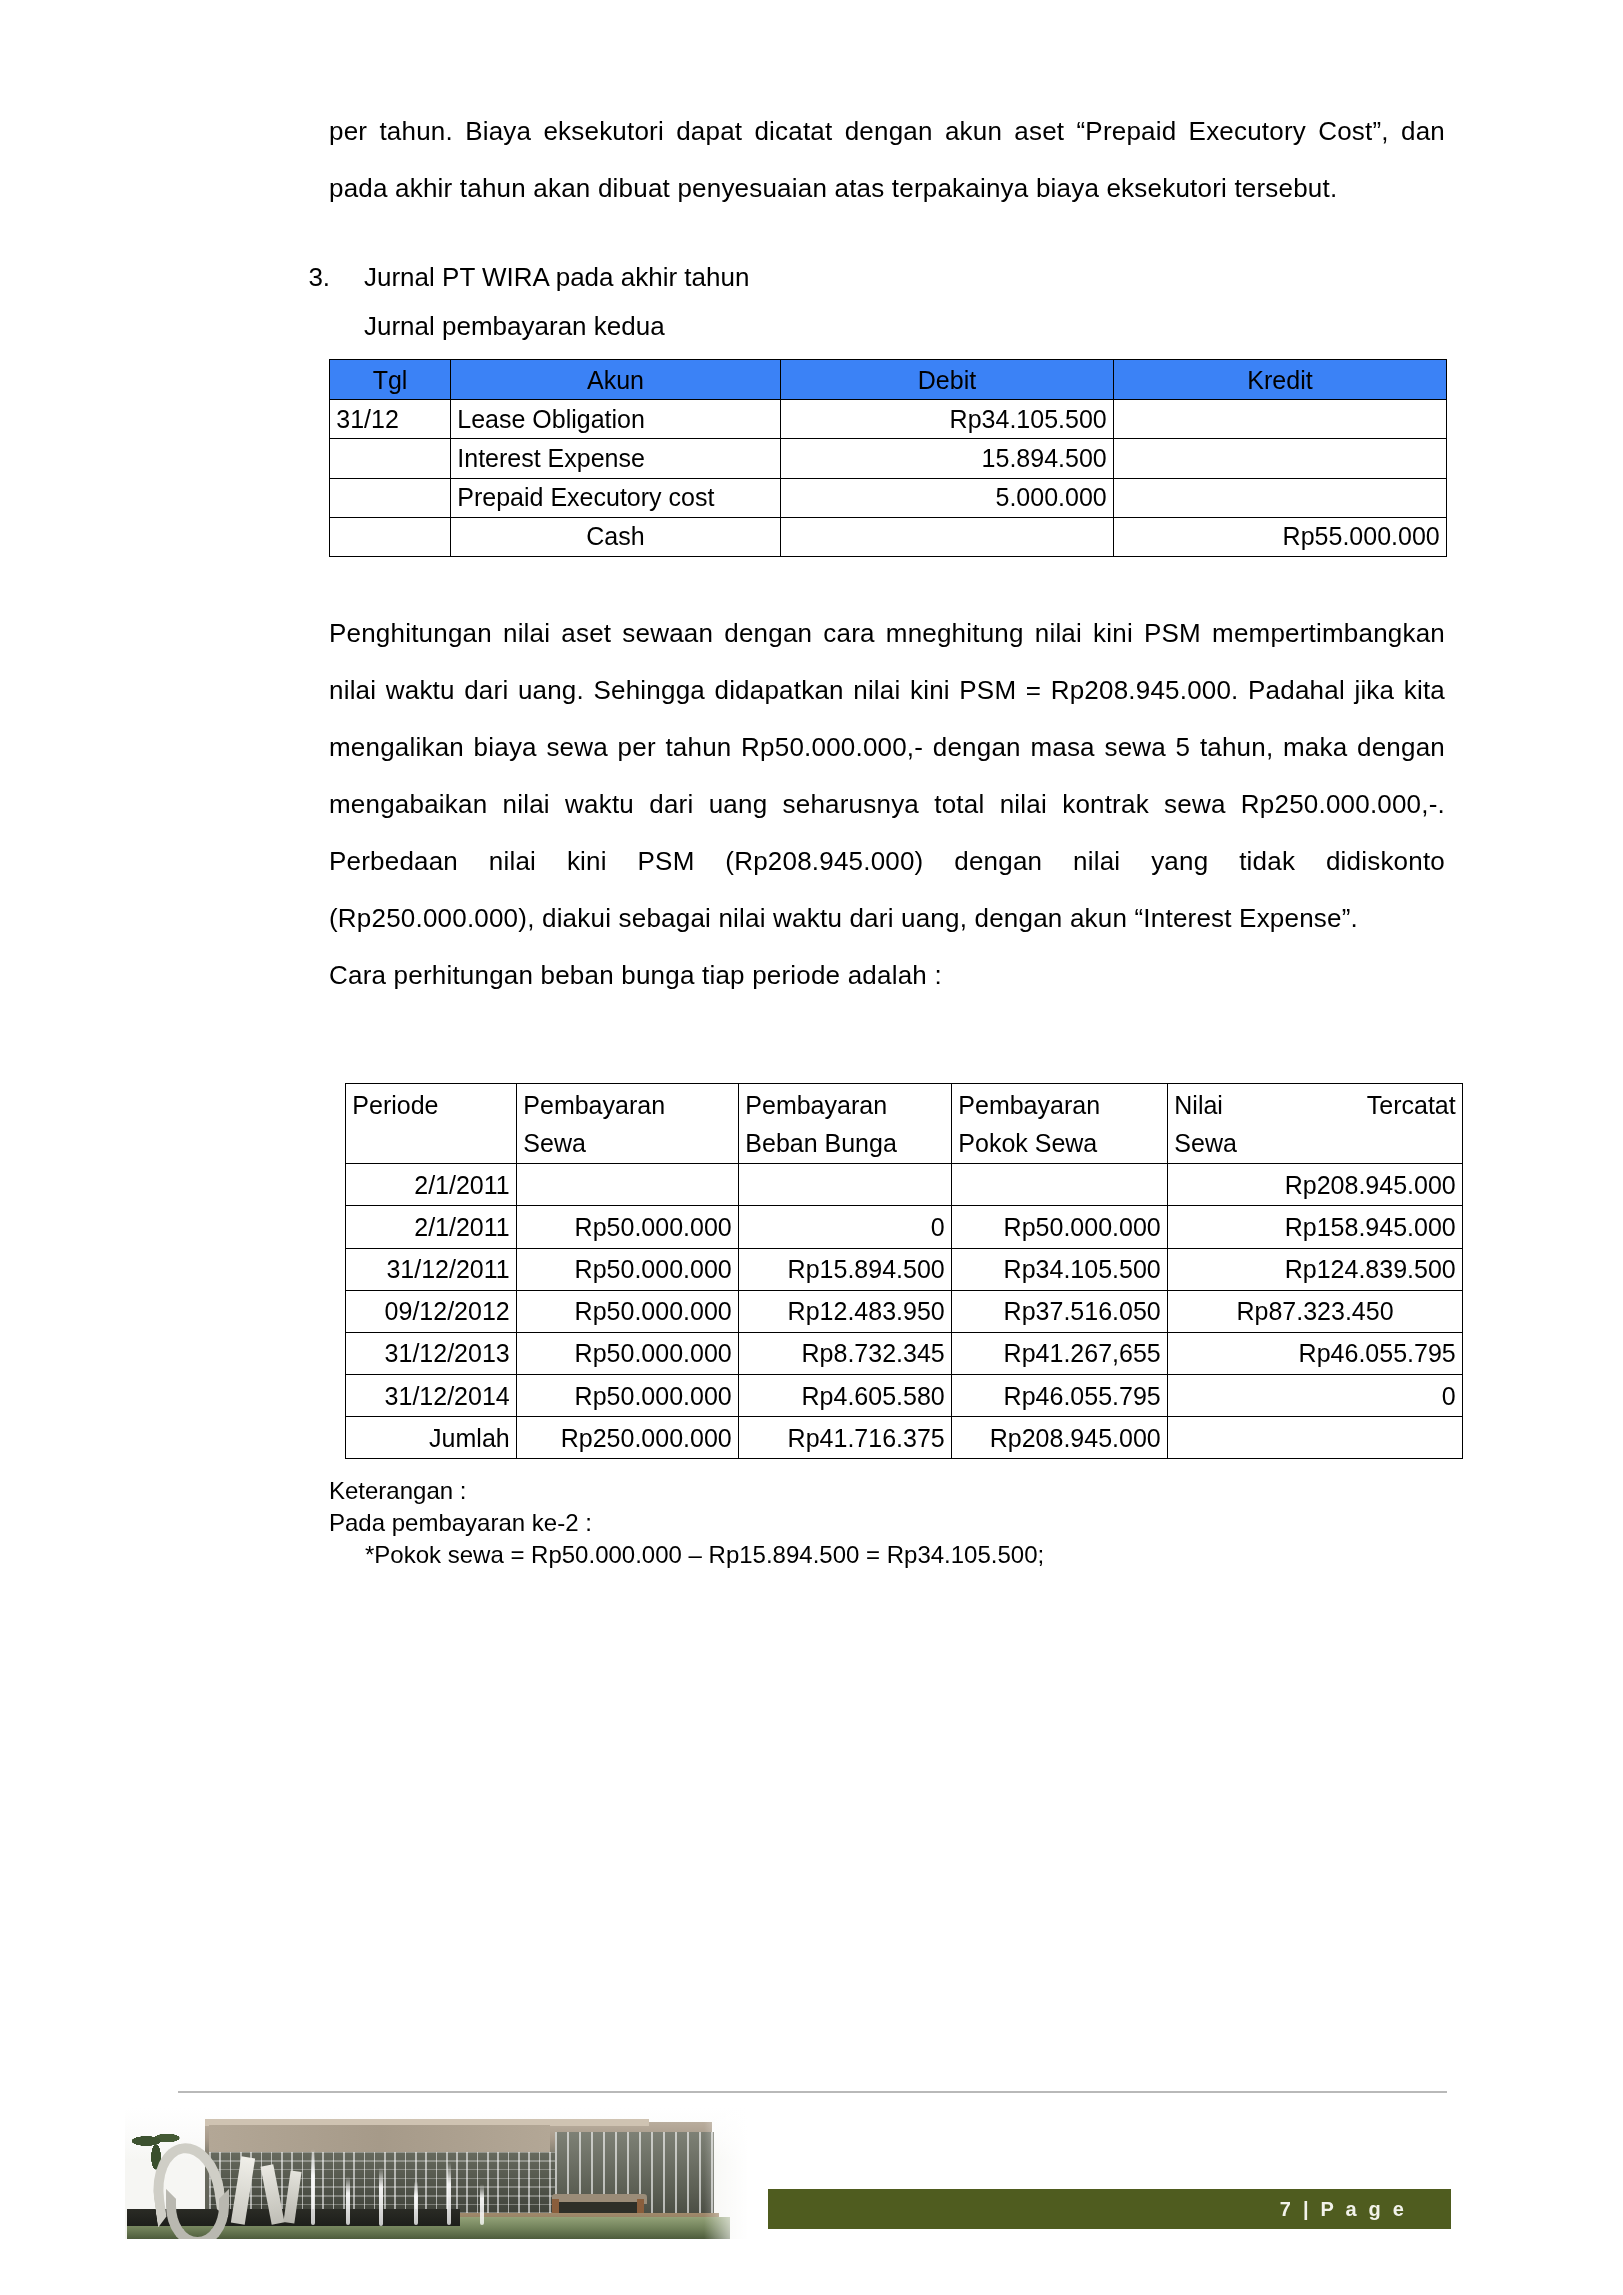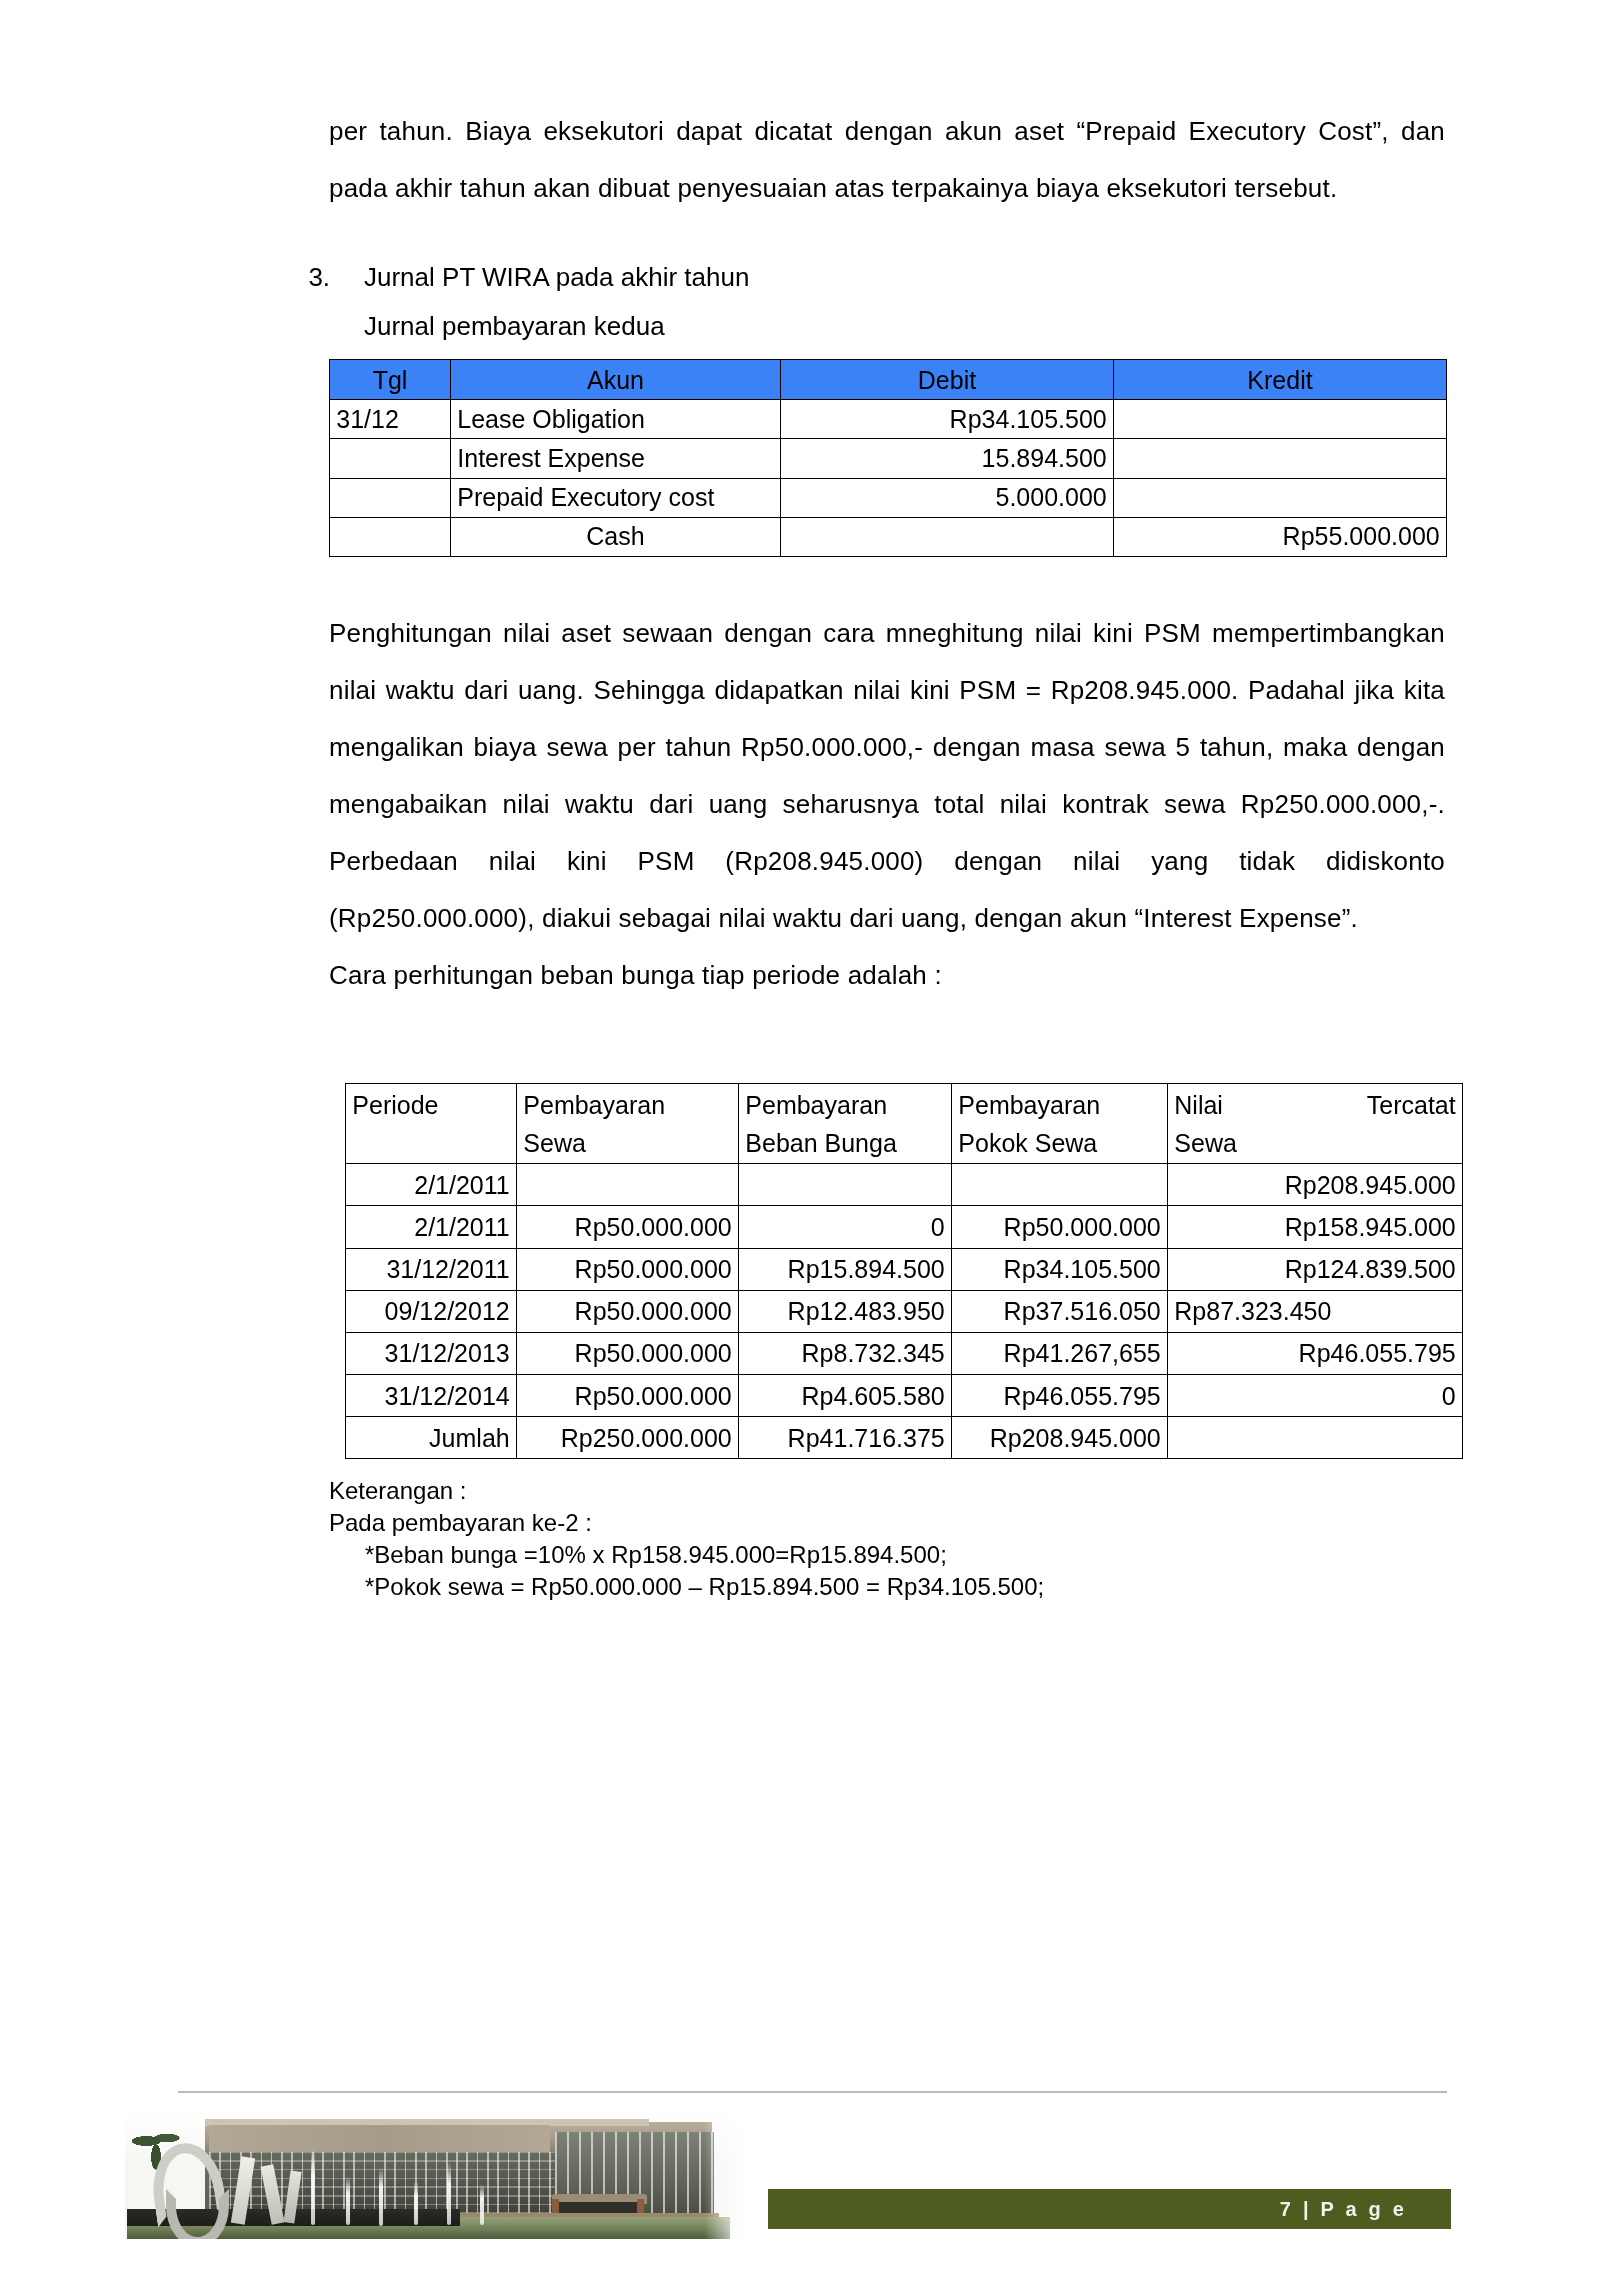--- a/index.html
+++ b/index.html
@@ -112,21 +112,21 @@
     height: 79px;
     vertical-align: top;
   }
   #amort-table thead td.spread {
     text-align: justify;
     text-align-last: justify;
   }
   #amort-table thead td .l2 { display: block; text-align: left; }
   #amort-table tbody td { text-align: right; line-height: 38px; height: 38px; }
   #amort-table tbody td.periode { text-align: right; }
-  #amort-table tbody td.center { text-align: left; }
+  #amort-table tbody td.center { text-align: center; }
 
   .note-block {
     font-size: 24px;
     line-height: 32px;
     margin: 3.2px 0 0 0;
   }
   .note-block .ind { padding-left: 36px; }
 
   
   .footer {
@@ -429,21 +429,20 @@
           <td>Rp41.716.375</td>
           <td>Rp208.945.000</td>
           <td></td>
         </tr>
       </tbody>
     </table>
 
     <div class="note-block">
       <div>Keterangan :</div>
       <div>Pada pembayaran ke-2 :</div>
-      <div class="ind">*Beban bunga =10% x Rp158.945.000=Rp15.894.500;</div>
       <div class="ind">*Pokok sewa   = Rp50.000.000 – Rp15.894.500 = Rp34.105.500;</div>
     </div>
 
   </div>
 
   <div class="footer">
     <div class="footer-rule"></div>
 
     <div class="photo">
       <div class="ph-sky"></div>

